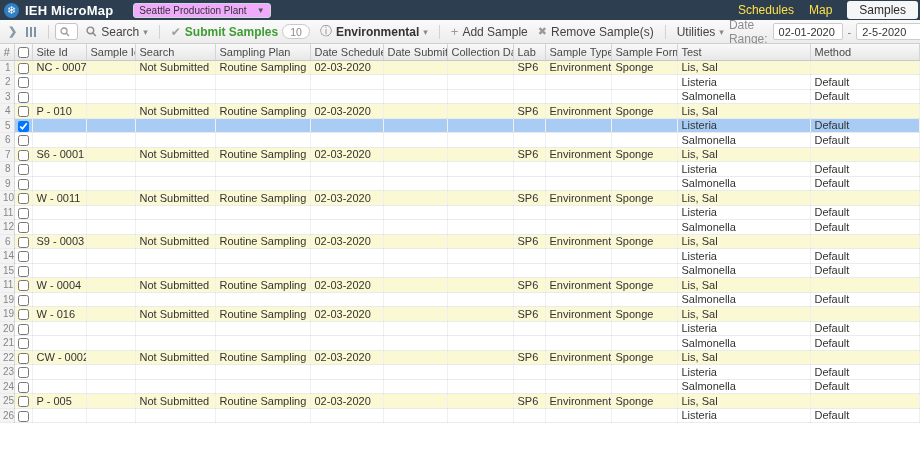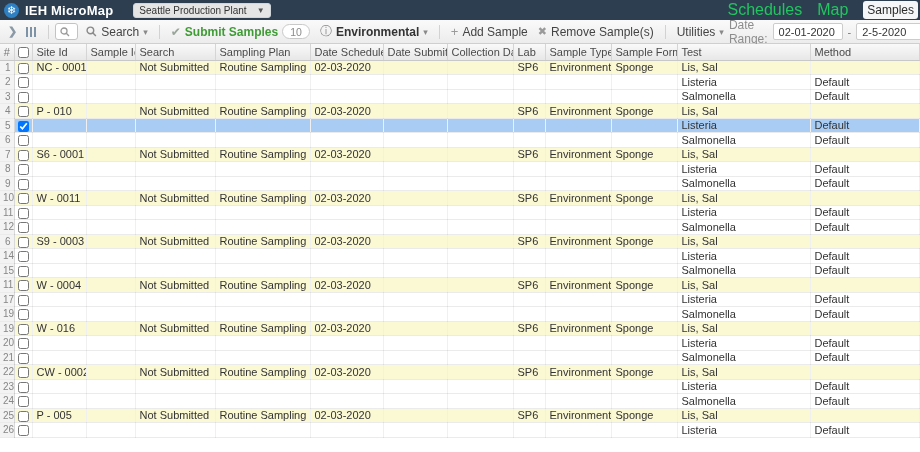--- a/index.html
+++ b/index.html
@@ -11,25 +11,25 @@
   }
   *{box-sizing:border-box;}
   html,body{margin:0;padding:0;overflow:hidden;}
   body{width:920px;height:452px;font-family:"Liberation Sans",sans-serif;background:#fff;}
   .app{width:920px;height:452px;overflow:hidden;display:flex;flex-direction:column;}
 
   
   .topbar{height:20px;flex:0 0 20px;background:var(--header-bg);display:flex;align-items:center;padding-left:4px;}
   .logo{width:15px;height:15px;border-radius:50%;background:var(--logo-blue);color:#fff;font-size:11px;line-height:15px;text-align:center;flex:0 0 15px;}
   .app-title{color:#fff;font-size:13px;font-weight:bold;margin-left:6px;letter-spacing:.2px;}
-  .plant-select{margin-left:20px;background:#e5e5e5;border:1px solid #cfd6dc;border-radius:3px;height:15px;display:flex;align-items:center;padding:0 5px;font-size:10px;color:#333;cursor:pointer;}
+  .plant-select{margin-left:20px;background:#f0abfc;border:1px solid #cfd6dc;border-radius:3px;height:15px;display:flex;align-items:center;padding:0 5px;font-size:10px;color:#333;cursor:pointer;}
   .plant-select .caret{margin-left:10px;font-size:8px;color:#555;}
   .topnav{margin-left:auto;display:flex;align-items:center;}
-  .nav-link{color:#22c55e;font-size:16px;margin-right:15px;cursor:pointer;}
-  .nav-active{background:#f5f6f7;color:#2b2b2b;font-size:12px;padding:2px 4px;border-radius:3px;margin-right:2px;cursor:pointer;}
+  .nav-link{color:#fde047;font-size:12px;margin-right:15px;cursor:pointer;}
+  .nav-active{background:#f5f6f7;color:#2b2b2b;font-size:12px;padding:2px 12px;border-radius:3px;margin-right:2px;cursor:pointer;}
 
   
   .toolbar{height:24px;flex:0 0 24px;background:linear-gradient(#fafafa,#ececec);border-bottom:1px solid #cfcfcf;display:flex;align-items:center;padding:0 5px;font-size:12px;color:#444;}
   .chev{color:#8a99a6;font-size:11px;font-weight:bold;margin:0 3px;}
   .colbars{display:inline-flex;gap:2px;margin:0 6px;cursor:pointer;}
   .colbars i{width:2px;height:10px;background:#7f93a6;display:block;}
   .sep{width:1px;height:14px;background:#d2d2d2;margin:0 6px;flex:0 0 1px;}
   .searchbox{display:flex;align-items:center;background:#fff;border:1px solid #c3c3c3;border-radius:3px;height:17px;width:108px;padding:0 4px;}
   .searchbox input{border:none;outline:none;width:100%;font-size:11px;font-family:"Liberation Sans",sans-serif;padding:0 0 0 3px;background:transparent;}
   .mag{flex:0 0 auto;display:block;}
@@ -167,21 +167,21 @@
           <th>Sample Type</th>
           <th>Sample Form</th>
           <th>Test</th>
           <th>Method</th>
         </tr>
       </thead>
       <tbody>
           <tr class="parent">
     <td class="c-num">1</td>
     <td class="c-cb"><input type="checkbox" style=""></td>
-    <td>NC - 0001</td>
+    <td>NC - 0007</td>
     <td></td>
     <td>Not Submitted</td>
     <td>Routine Sampling</td>
     <td>02-03-2020</td>
     <td></td>
     <td></td>
     <td>SP6</td>
     <td>Environmental</td>
     <td>Sponge</td>
     <td>Lis, Sal</td>
@@ -419,36 +419,20 @@
     <td>Not Submitted</td>
     <td>Routine Sampling</td>
     <td>02-03-2020</td>
     <td></td>
     <td></td>
     <td>SP6</td>
     <td>Environmental</td>
     <td>Sponge</td>
     <td>Lis, Sal</td>
     <td></td>
-  </tr>
-          <tr class="child">
-    <td class="c-num">17</td>
-    <td class="c-cb"><input type="checkbox" style=""></td>
-    <td></td>
-    <td></td>
-    <td></td>
-    <td></td>
-    <td></td>
-    <td></td>
-    <td></td>
-    <td></td>
-    <td></td>
-    <td></td>
-    <td>Listeria</td>
-    <td>Default</td>
   </tr>
           <tr class="child">
     <td class="c-num">19</td>
     <td class="c-cb"><input type="checkbox" style=""></td>
     <td></td>
     <td></td>
     <td></td>
     <td></td>
     <td></td>
     <td></td>

